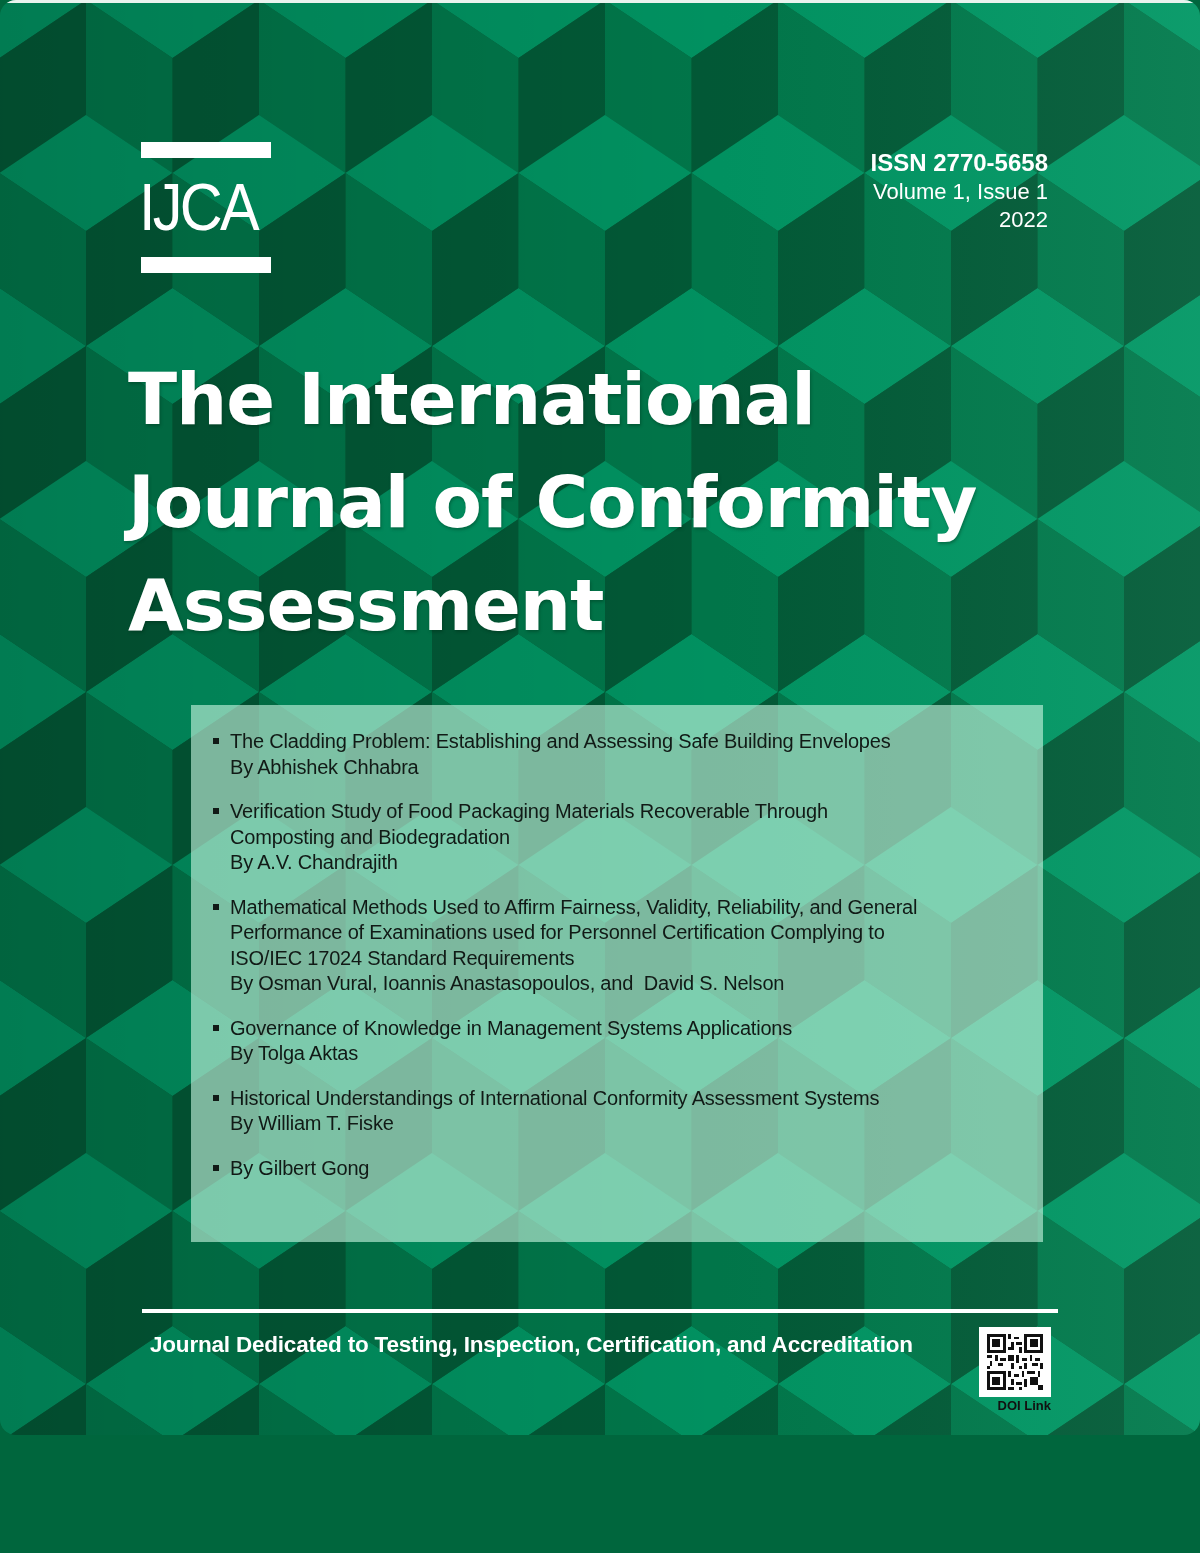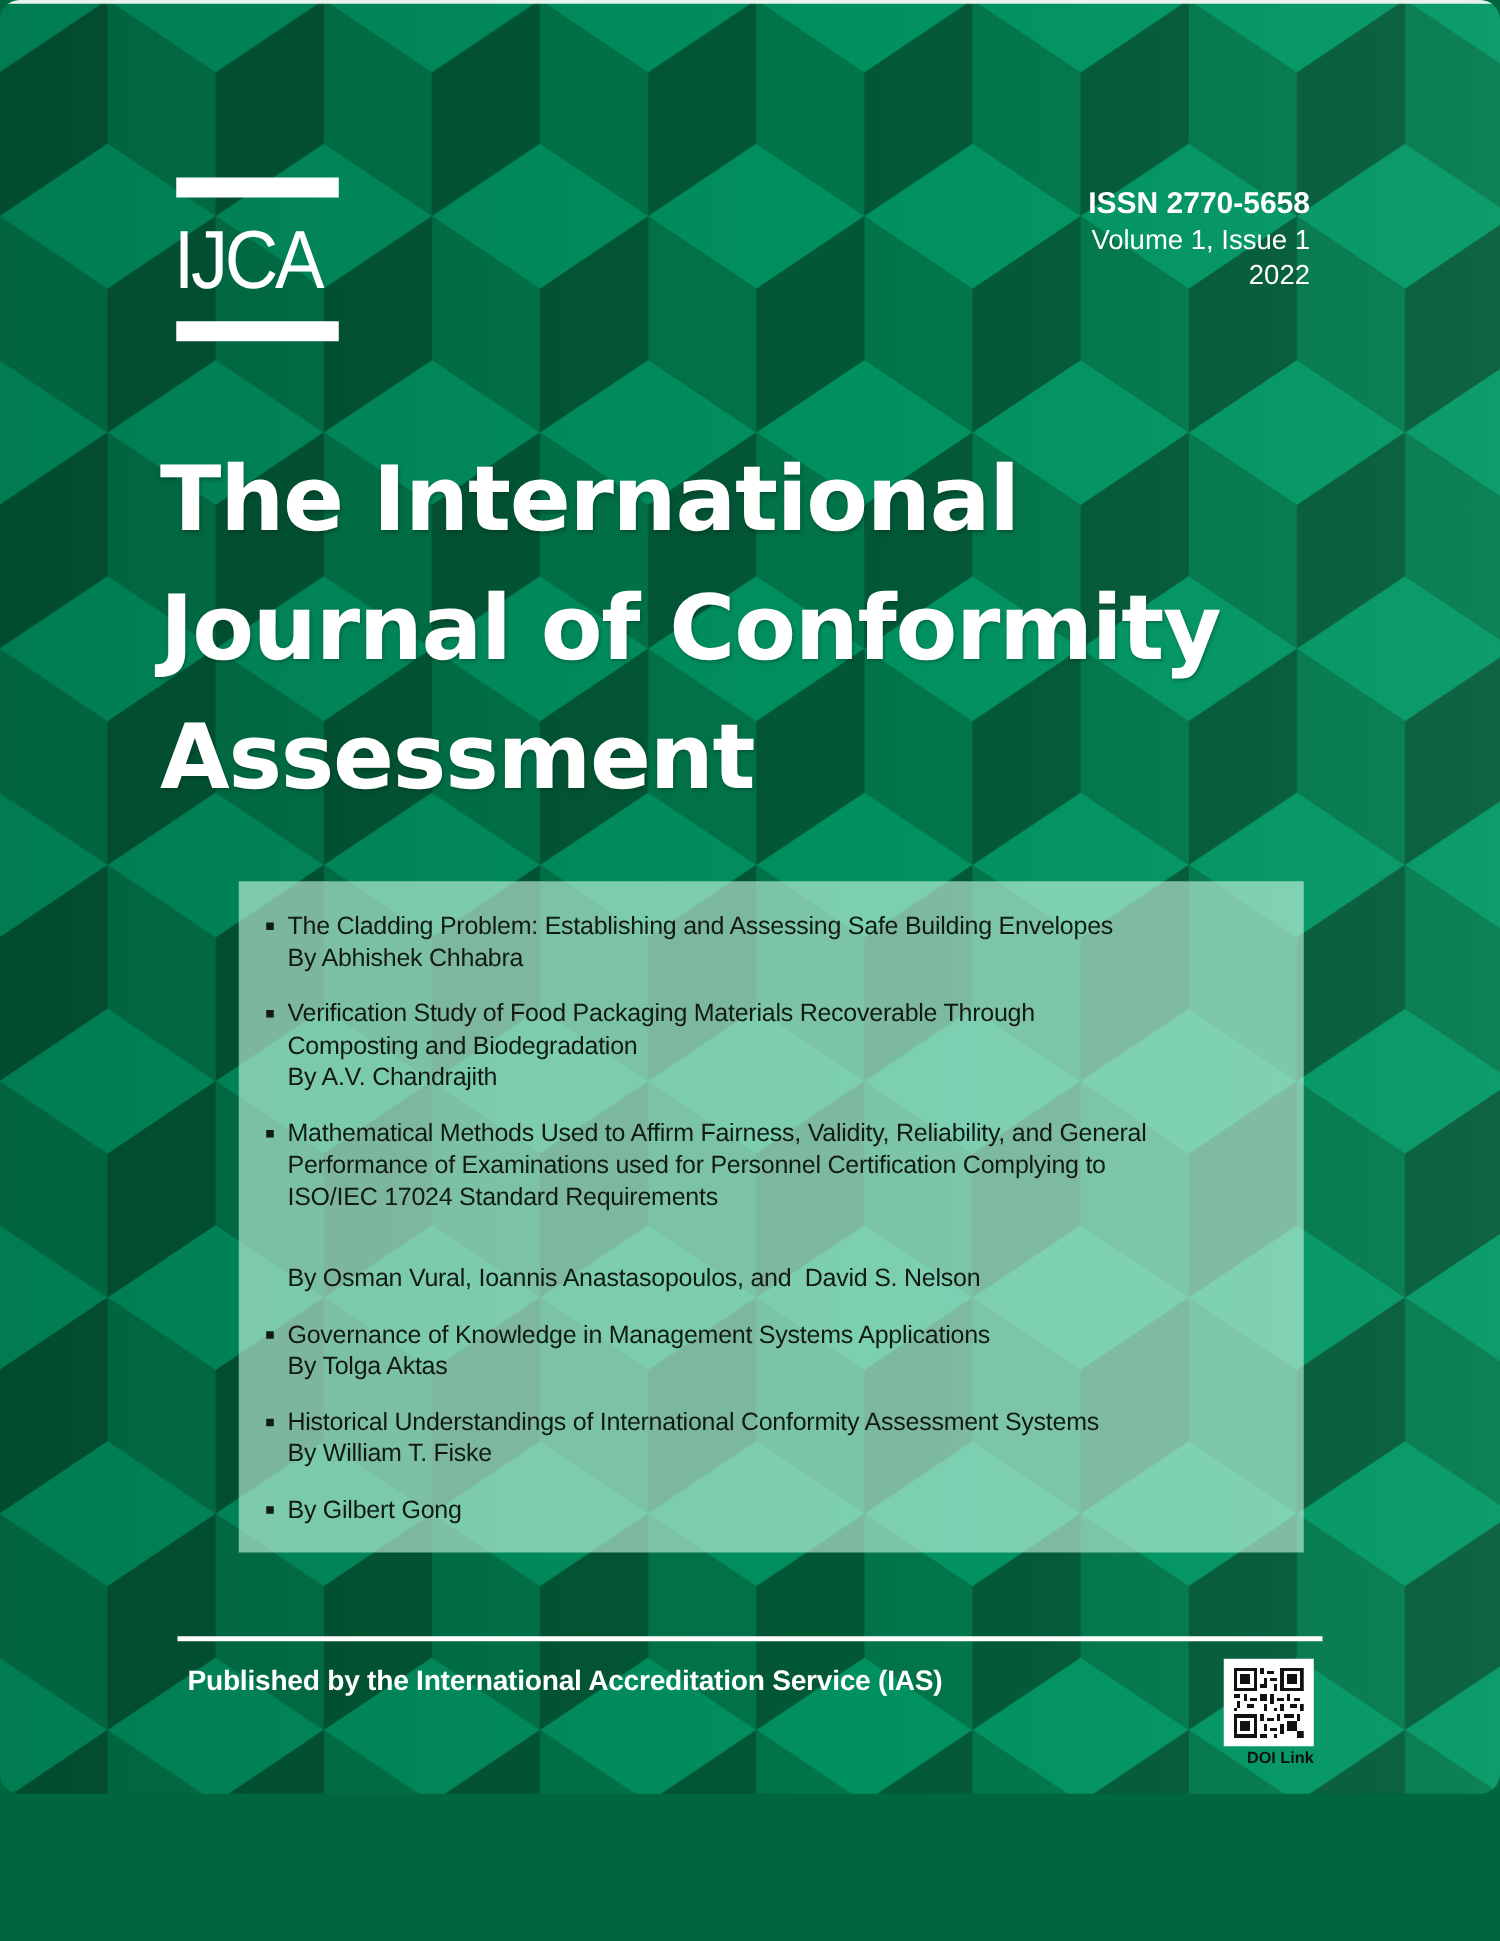--- a/index.html
+++ b/index.html
@@ -266,21 +266,21 @@
         <span class="title-text">Verification Study of Food Packaging Materials Recoverable Through</span>
         <span class="title-text">Composting and Biodegradation</span>
         <span class="authors">By A.V. Chandrajith</span>
       </li>
 
       <li class="article">
         <span class="bullet"></span>
         <span class="title-text">Mathematical Methods Used to Affirm Fairness, Validity, Reliability, and General</span>
         <span class="title-text">Performance of Examinations used for Personnel Certification Complying to</span>
         <span class="title-text">ISO/IEC 17024 Standard Requirements</span>
-        <span class="authors" style="white-space:pre;margin-top:40px;">By Osman Vural, Ioannis Anastasopoulos, and  David S. Nelson</span>
+        <span class="authors" style="white-space:pre;">By Osman Vural, Ioannis Anastasopoulos, and  David S. Nelson</span>
       </li>
 
       <li class="article">
         <span class="bullet"></span>
         <span class="title-text">Governance of Knowledge in Management Systems Applications</span>
         <span class="authors">By Tolga Aktas</span>
       </li>
 
       <li class="article">
         <span class="bullet"></span>
@@ -291,21 +291,21 @@
       <li class="article">
         <span class="bullet"></span>
         <span class="authors">By Gilbert Gong</span>
       </li>
 
     </ul>
   </div>
 
   <div class="footer-rule"></div>
   <div class="footer-text">
-    <div>Published by the International Accreditation Service (IAS)</div>
+    <div>Journal Dedicated to Testing, Inspection, Certification, and Accreditation</div>
   </div>
 
   <div class="qr-box">
     <svg width="56" height="58" viewBox="0 0 21 21" xmlns="http://www.w3.org/2000/svg" shape-rendering="crispEdges">
       <rect width="21" height="21" fill="#ffffff"></rect>
 
       <g fill="#111111">
         <rect x="0" y="0" width="7" height="7"></rect>
         <rect x="14" y="0" width="7" height="7"></rect>
         <rect x="0" y="14" width="7" height="7"></rect>

